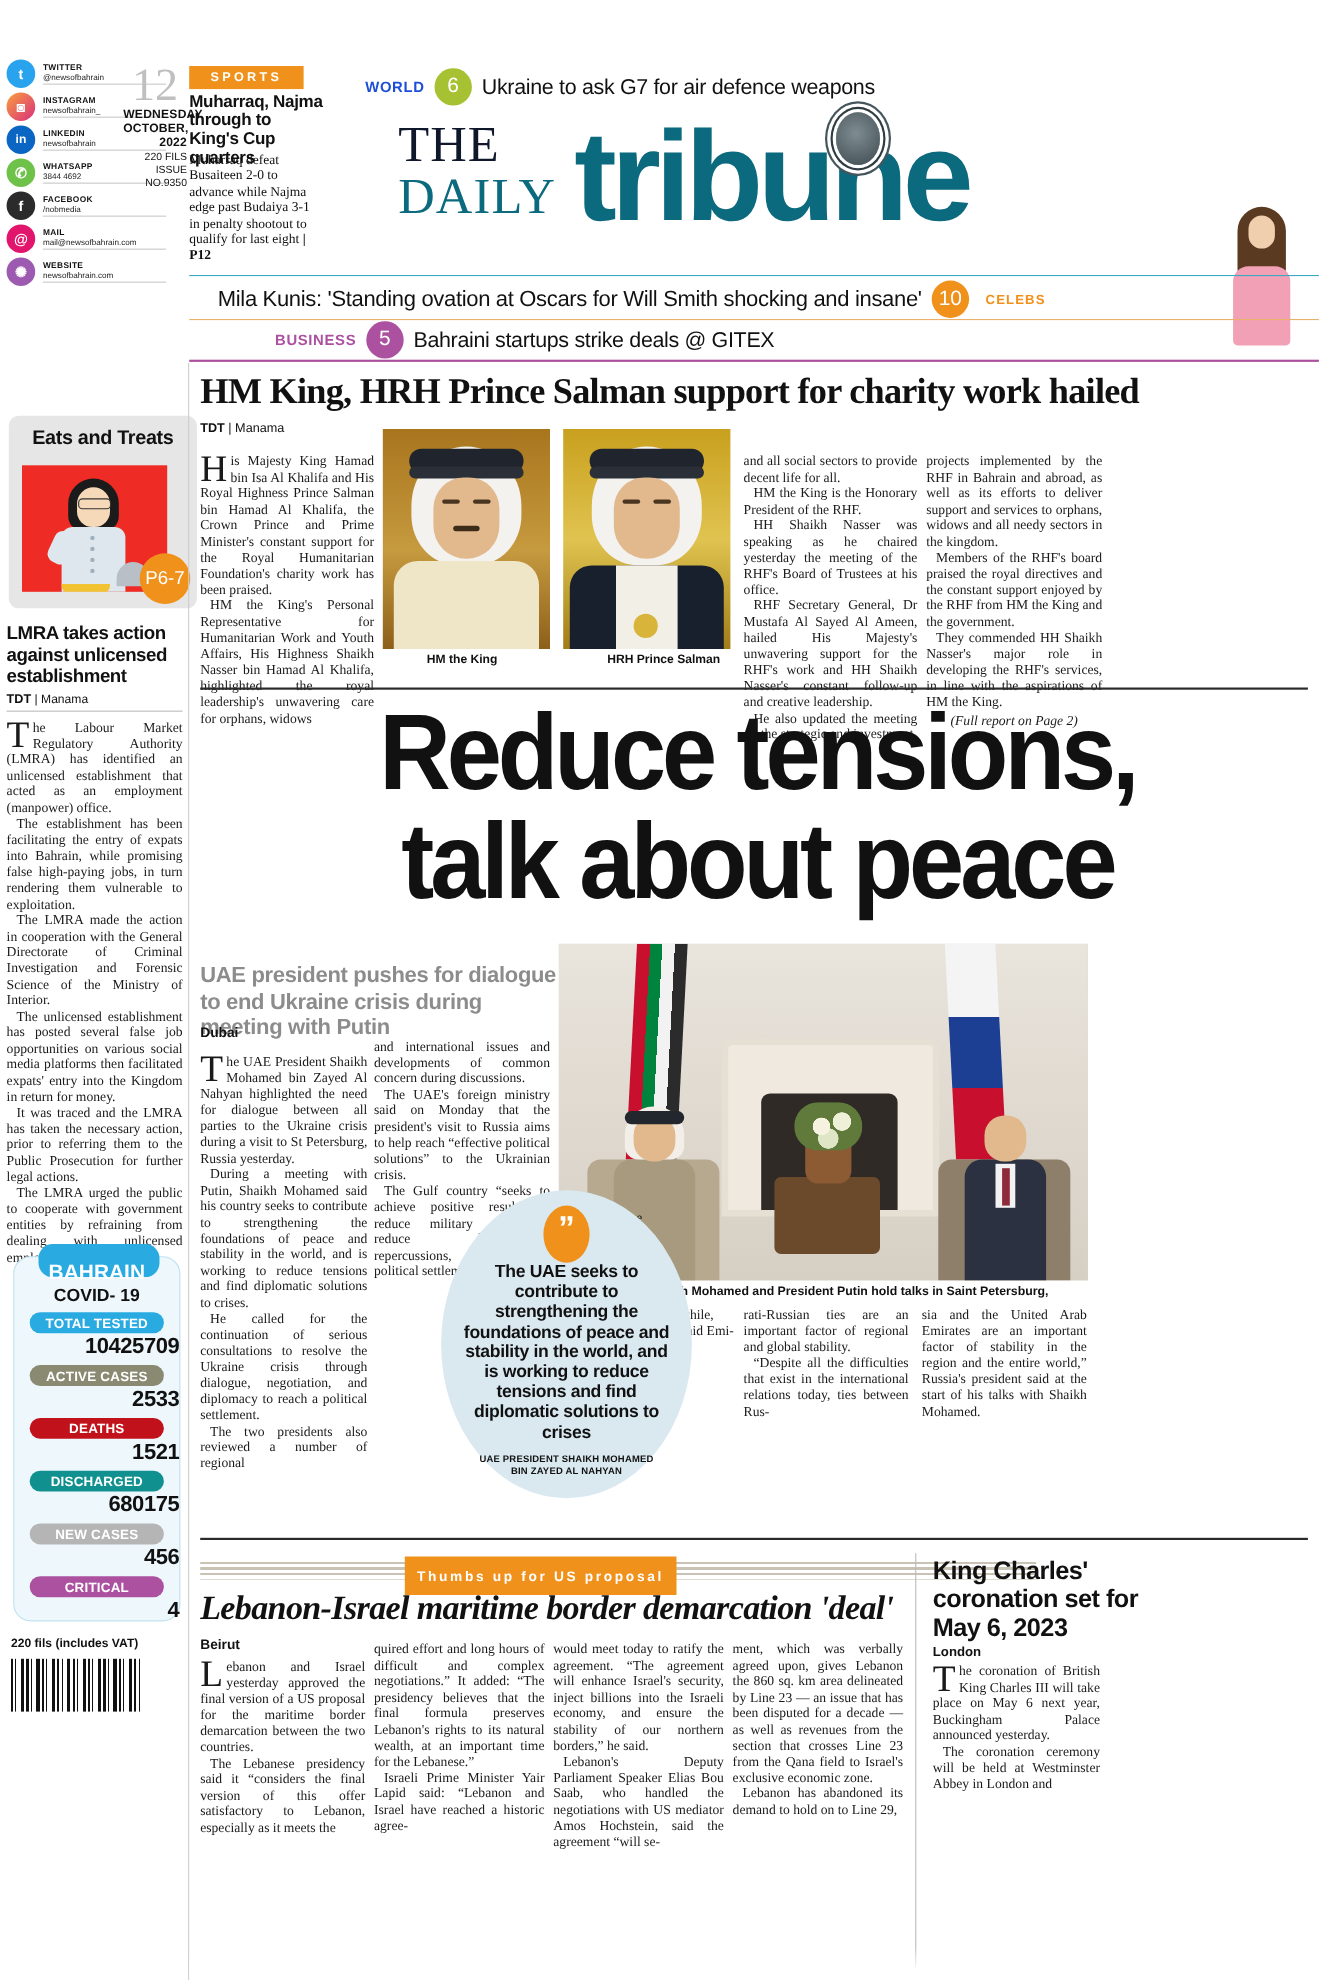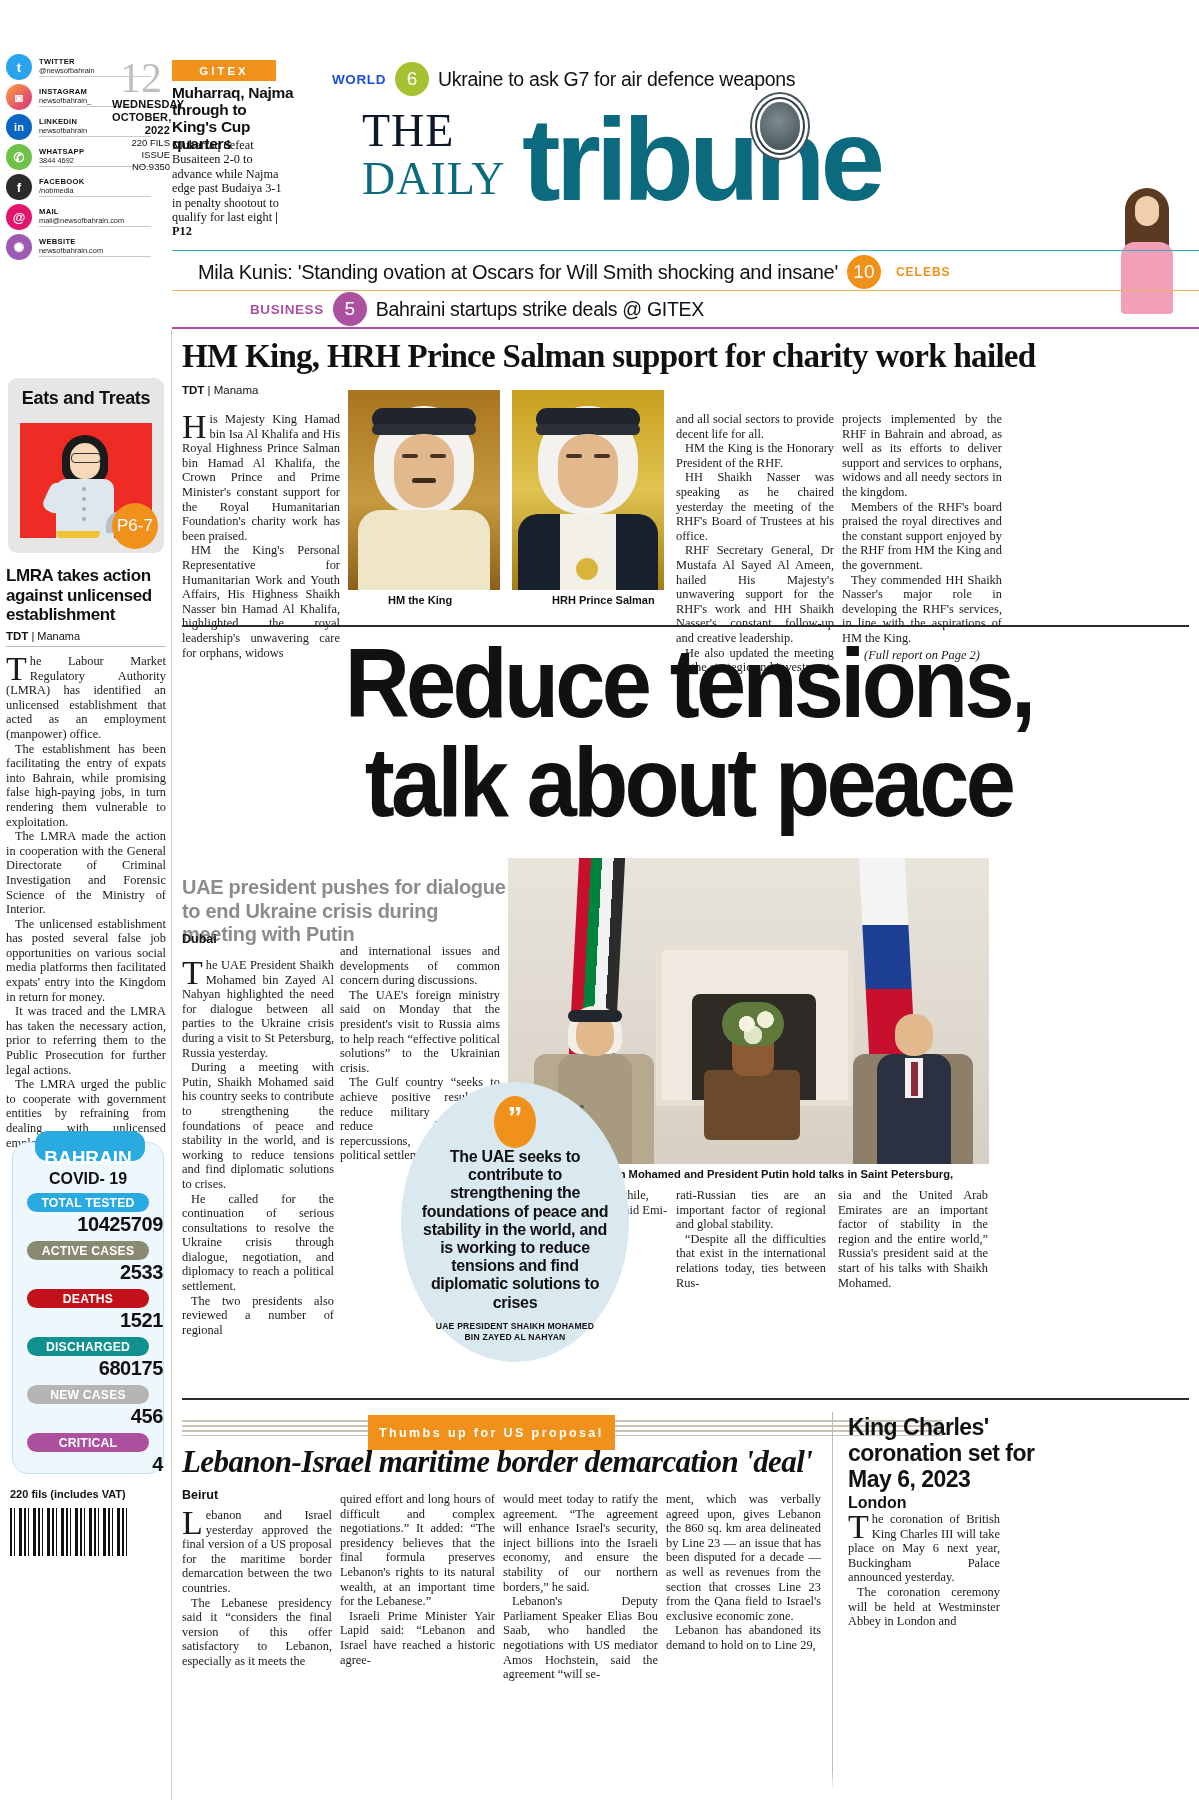--- a/index.html
+++ b/index.html
@@ -26,21 +26,21 @@
   .c-tw{background:#2aa3ef}.c-ig{background:linear-gradient(135deg,#f9a03c,#d92e7f)}
   .c-li{background:#0a66c2}.c-wa{background:#6ec24a}.c-fb{background:#2b2b2b}
   .c-ml{background:#e1156b}.c-web{background:#9c5bb0}
 
   .datebox{position:absolute;left:112px;top:58px;width:58px;text-align:right;}
   .bignum{font-size:42px;color:#bfbfbf;font-family:"Liberation Serif",serif;line-height:40px;text-align:center;}
   .dt-day{font-size:11px;font-weight:bold;line-height:13px;letter-spacing:.2px;}
   .dt-sm{font-size:9.5px;line-height:12px;}
 
   
-  .promo{position:absolute;left:8px;top:378px;width:156px;height:175px;background:#e6e6e6;border-radius:9px;overflow:hidden;}
+  .promo{position:absolute;left:8px;top:378px;width:171px;height:175px;background:#e6e6e6;border-radius:9px;overflow:hidden;}
   .promo-title{font-size:18px;font-weight:bold;text-align:center;padding-top:10px;letter-spacing:-.3px;}
   .promo-img{position:absolute;left:12px;top:45px;width:132px;height:115px;background:#ee2b24;overflow:hidden;}
   .chef{position:absolute;left:34px;top:12px;width:62px;height:104px;}
   .chef-hair{position:absolute;left:8px;top:0;width:46px;height:48px;background:#1b1b1b;border-radius:23px 23px 14px 14px;}
   .chef-face{position:absolute;left:16px;top:8px;width:30px;height:36px;background:#f6d9b8;border-radius:15px 15px 14px 14px;}
   .chef-glass{position:absolute;left:17px;top:18px;width:28px;height:8px;border:1.6px solid #333;border-radius:4px;}
   .chef-body{position:absolute;left:2px;top:44px;width:58px;height:60px;background:#dfe7ee;border-radius:10px 10px 0 0;}
   .chef-btn{position:absolute;left:28px;width:4px;height:4px;background:#9fb0bd;border-radius:50%;}
   .chef-arm{position:absolute;left:-8px;top:48px;width:20px;height:30px;background:#dfe7ee;transform:rotate(25deg);border-radius:8px;}
   .chef-plate{position:absolute;left:2px;top:96px;width:44px;height:9px;background:#f1c232;border-radius:0 0 8px 8px;}
@@ -184,21 +184,21 @@
        letter-spacing:2.4px;display:flex;align-items:center;padding:5px 11px;}
   .leb-hl{position:absolute;left:182px;top:1444px;width:780px;font-family:"Liberation Serif",serif;font-style:italic;
           font-size:31px;font-weight:bold;letter-spacing:-.6px;}
   .leb-place{position:absolute;left:182px;top:1488px;font-size:12.5px;font-weight:bold;}
   .leb-c1{position:absolute;left:182px;top:1508px;width:150px;}
   .leb-c2{position:absolute;left:340px;top:1492px;width:155px;}
   .leb-c3{position:absolute;left:503px;top:1492px;width:155px;}
   .leb-c4{position:absolute;left:666px;top:1492px;width:155px;}
   .leb-sep{position:absolute;left:832px;top:1412px;width:1px;height:388px;background:#bbb;}
   .kc-hl{position:absolute;left:848px;top:1414px;width:200px;font-size:23px;font-weight:bold;line-height:26px;letter-spacing:-.5px;}
-  .kc-place{position:absolute;left:848px;top:1494px;font-size:16px;font-weight:bold;text-align:center;}
+  .kc-place{position:absolute;left:848px;top:1494px;font-size:12px;font-weight:bold;text-align:center;}
   .kc-body{position:absolute;left:848px;top:1512px;width:152px;}
   .fade{position:absolute;left:172px;top:1770px;width:1027px;height:30px;background:linear-gradient(rgba(255,255,255,0),#fff 70%);}
 </style>
 </head>
 <body>
 
 <div class="page">
 
   <div class="rail">
 
@@ -314,21 +314,21 @@
       <div class="pill p-crit">CRITICAL</div>
       <div class="stat">4</div>
     </div>
 
     <div class="price">220 fils (includes VAT)</div>
     <div class="barcode"></div>
   </div>
   <div class="rail-divider"></div>
 
   <div class="mast">
-    <div class="sports-tag">GITEX</div>
+    <div class="sports-tag">SPORTS</div>
     <div class="sports-hl">Muharraq, Najma through to King's Cup quarters</div>
     <div class="sports-txt">
       <span>Muharraq defeat Busaiteen 2-0 to advance while Najma edge past Budaiya 3-1 in penalty shootout to qualify for last eight </span><b>| P12</b>
     </div>
 
     <div class="world-strip">
       <span class="world-lbl">WORLD</span>
       <span class="badge b-green">6</span>
       <span class="strip-txt">Ukraine to ask G7 for air defence weapons</span>
     </div>

